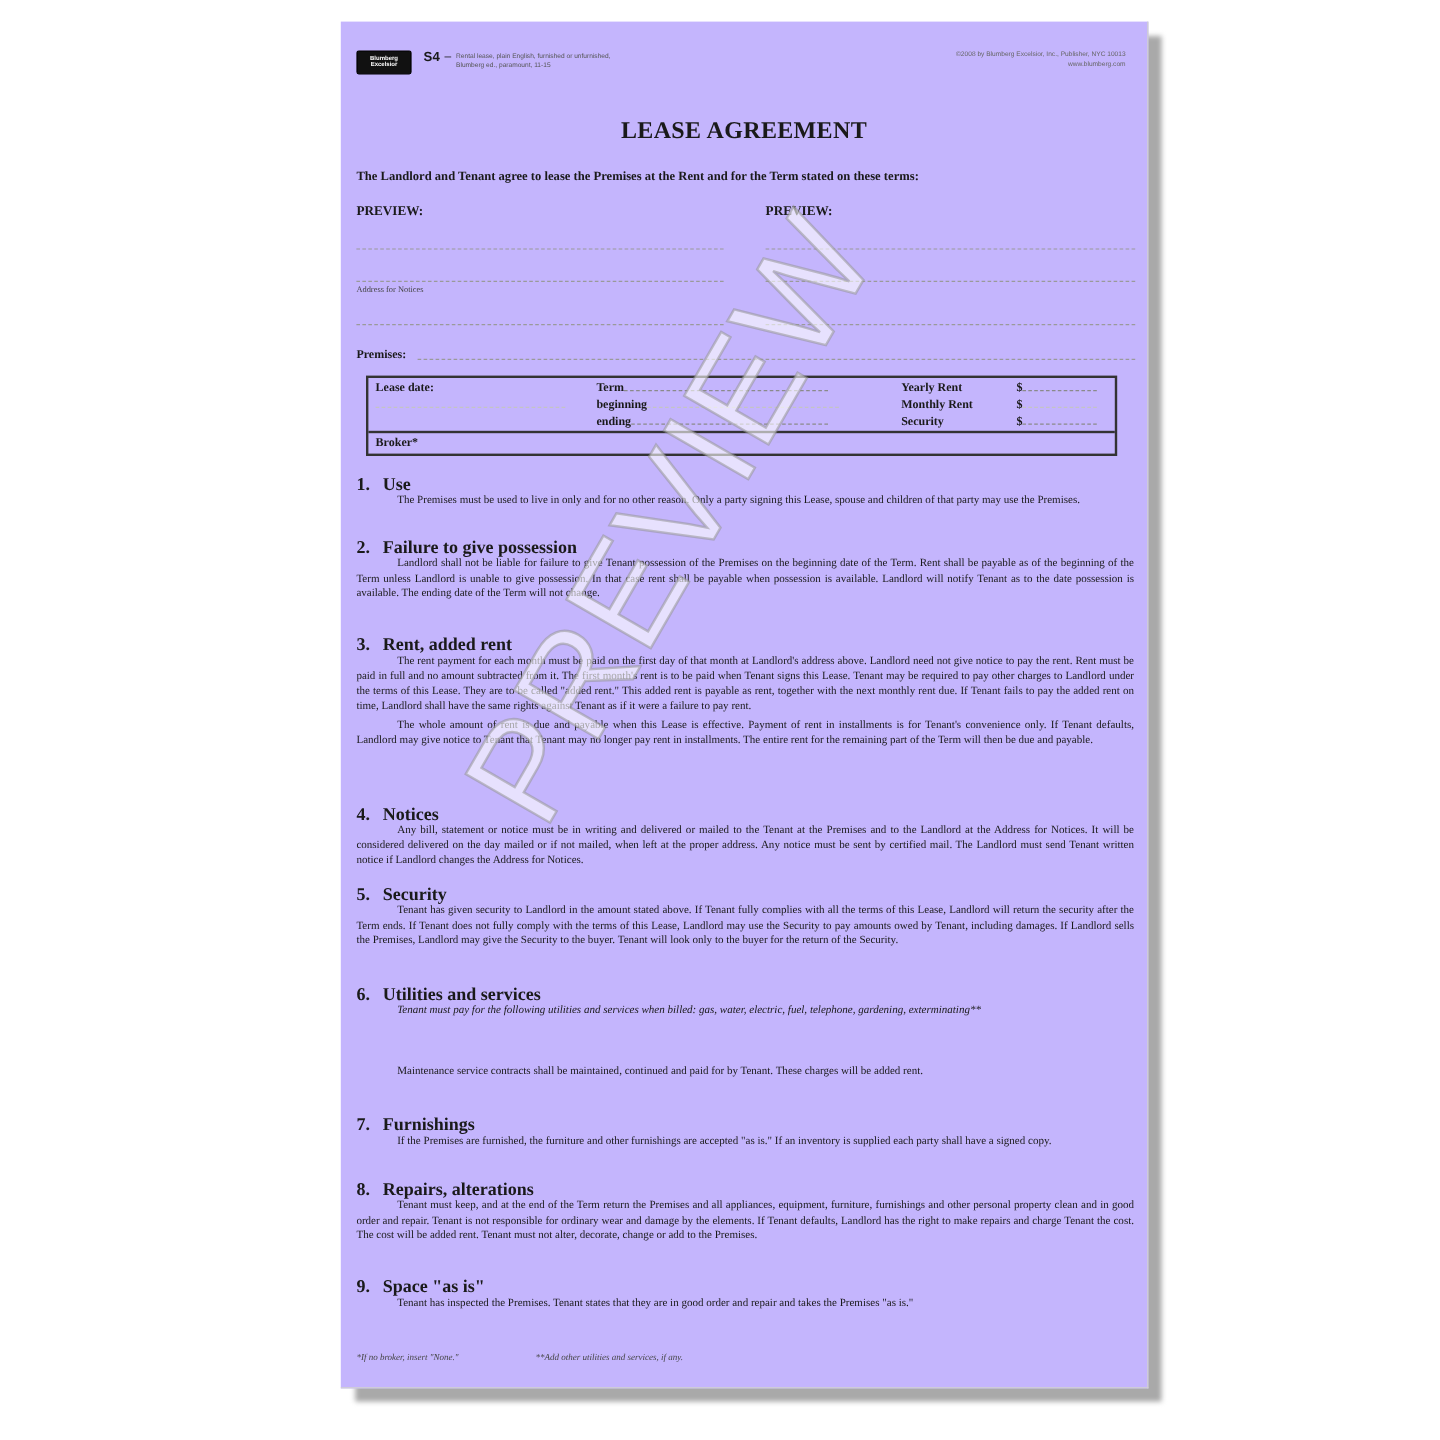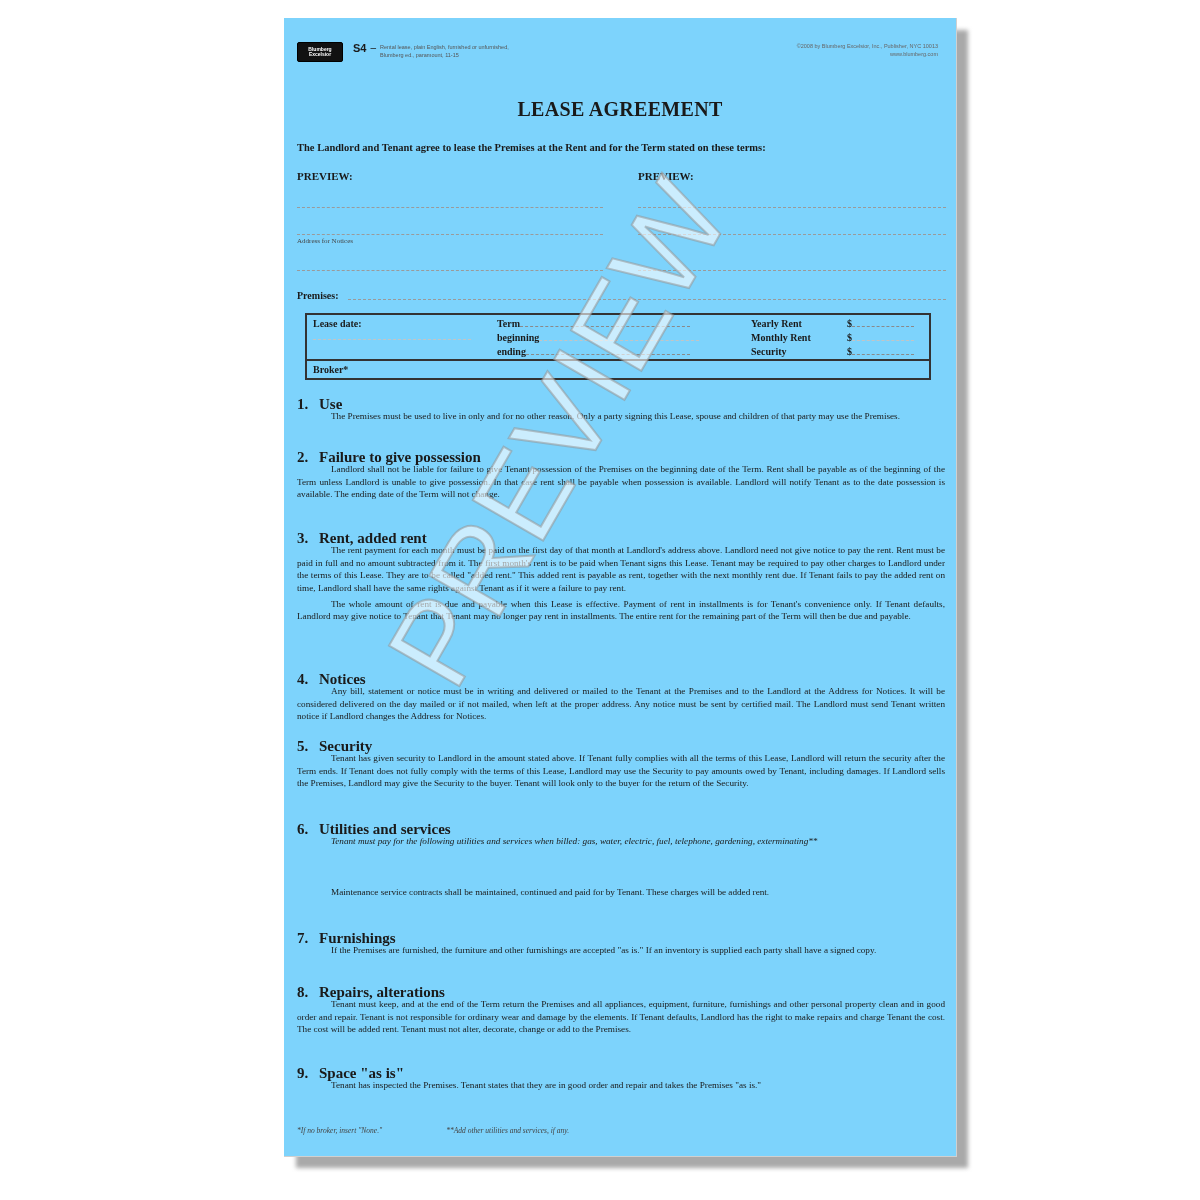--- a/index.html
+++ b/index.html
@@ -6,21 +6,21 @@
   body {
     width: 1200px; height: 1200px; background: #ffffff; position: relative; overflow: hidden;
     font-family: "Liberation Serif", "DejaVu Serif", serif; color: #1a1a1a;
   }
   .shadow {
     position: absolute; left: 296px; top: 30px; width: 672px; height: 1138px;
     background: #a9a9a9; filter: blur(2px);
   }
   .page {
     position: absolute; left: 284px; top: 18px; width: 672px; height: 1138px;
-    background: #7dd3fc; border-right: 1px solid #d0d0d0; border-bottom: 1px solid #d0d0d0;
+    background: #c4b5fd; border-right: 1px solid #d0d0d0; border-bottom: 1px solid #d0d0d0;
   }
   .hdr-left { position: absolute; left: 13px; top: 24px; display: flex; align-items: flex-start; }
   .logo {
     width: 44px; height: 18px; background: #111; border: 1px solid #000; border-radius: 2px;
     display: flex; align-items: center; justify-content: center; color: #fff;
     font-family: "Liberation Sans", sans-serif; font-size: 5px; font-weight: bold; line-height: 5px; text-align: center;
   }
   .form-no { font-family: "Liberation Sans", sans-serif; font-weight: bold; font-size: 11px; margin-left: 10px; margin-top: 0px; }
   .dash { font-family: "Liberation Sans", sans-serif; font-size: 10px; margin-left: 4px; }
   .hdr-desc { font-family: "Liberation Sans", sans-serif; font-size: 5.5px; color: #555; margin-left: 4px; line-height: 8px; margin-top: 1px; width: 140px; }

